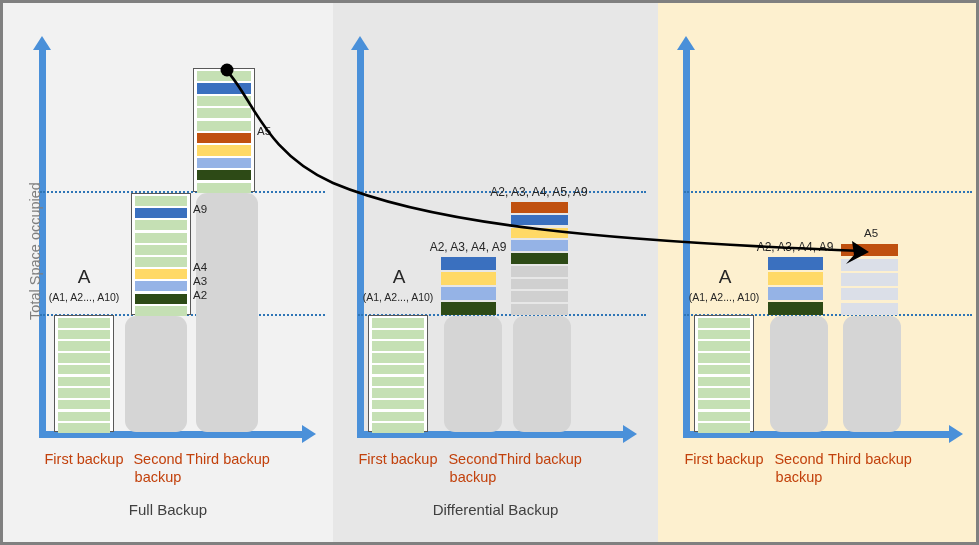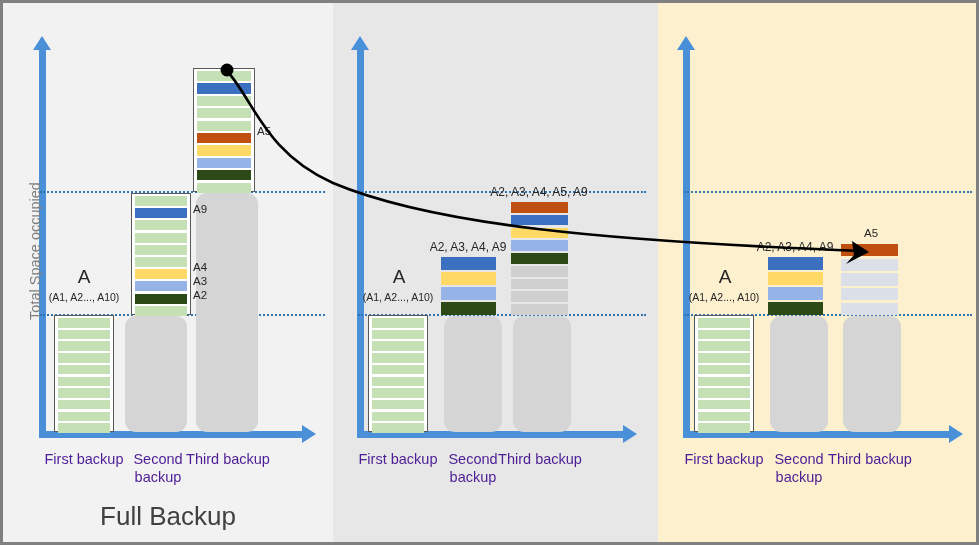--- a/index.html
+++ b/index.html
@@ -54,24 +54,24 @@
   .stripe{box-sizing:border-box;width:100%;}
 
   
   .ghost{
     position:absolute;background:#d5d5d5;border-radius:11px;
   }
 
   
   .ttl{
     position:absolute;text-align:center;color:#404040;
-    font-size:26px;white-space:nowrap;
+    font-size:15px;white-space:nowrap;
   }
   .xlab{
-    position:absolute;text-align:center;color:#4c1d95;
+    position:absolute;text-align:center;color:#c2410c;
     font-size:14.5px;line-height:18px;width:90px;
   }
   .bigA{
     position:absolute;text-align:center;color:#262626;
     font-size:19px;width:110px;
   }
   .subA{
     position:absolute;text-align:center;color:#262626;
     font-size:10.5px;width:130px;
   }
@@ -210,20 +210,21 @@
     <div class="bigA" style="left:11px;top:263px;">A</div>
     <div class="subA" style="left:0px;top:288px;">(A1, A2..., A10)</div>
 
     <div class="toplab" style="left:65px;top:237px;width:140px;">A2, A3, A4, A9</div>
     <div class="toplab" style="left:136px;top:182px;width:140px;">A2, A3, A4, A5, A9</div>
 
     <div class="xlab" style="left:20px;top:447px;">First backup</div>
     <div class="xlab" style="left:95px;top:447px;">Second backup</div>
     <div class="xlab" style="left:162px;top:447px;">Third backup</div>
 
+    <div class="ttl" style="left:0;right:0;top:498px;">Differential Backup</div>
   </div>
 
   <div class="panel" id="panel-incr">
 
     <div class="axis-v" style="left:25px;top:46px;height:389px;"></div>
     <div class="arrow-up" style="left:19px;top:33px;"></div>
     <div class="axis-h" style="left:25px;top:428px;width:268px;"></div>
     <div class="arrow-right" style="left:291px;top:422px;"></div>
 
     <div class="dotline" style="left:26px;top:188px;width:288px;"></div>

